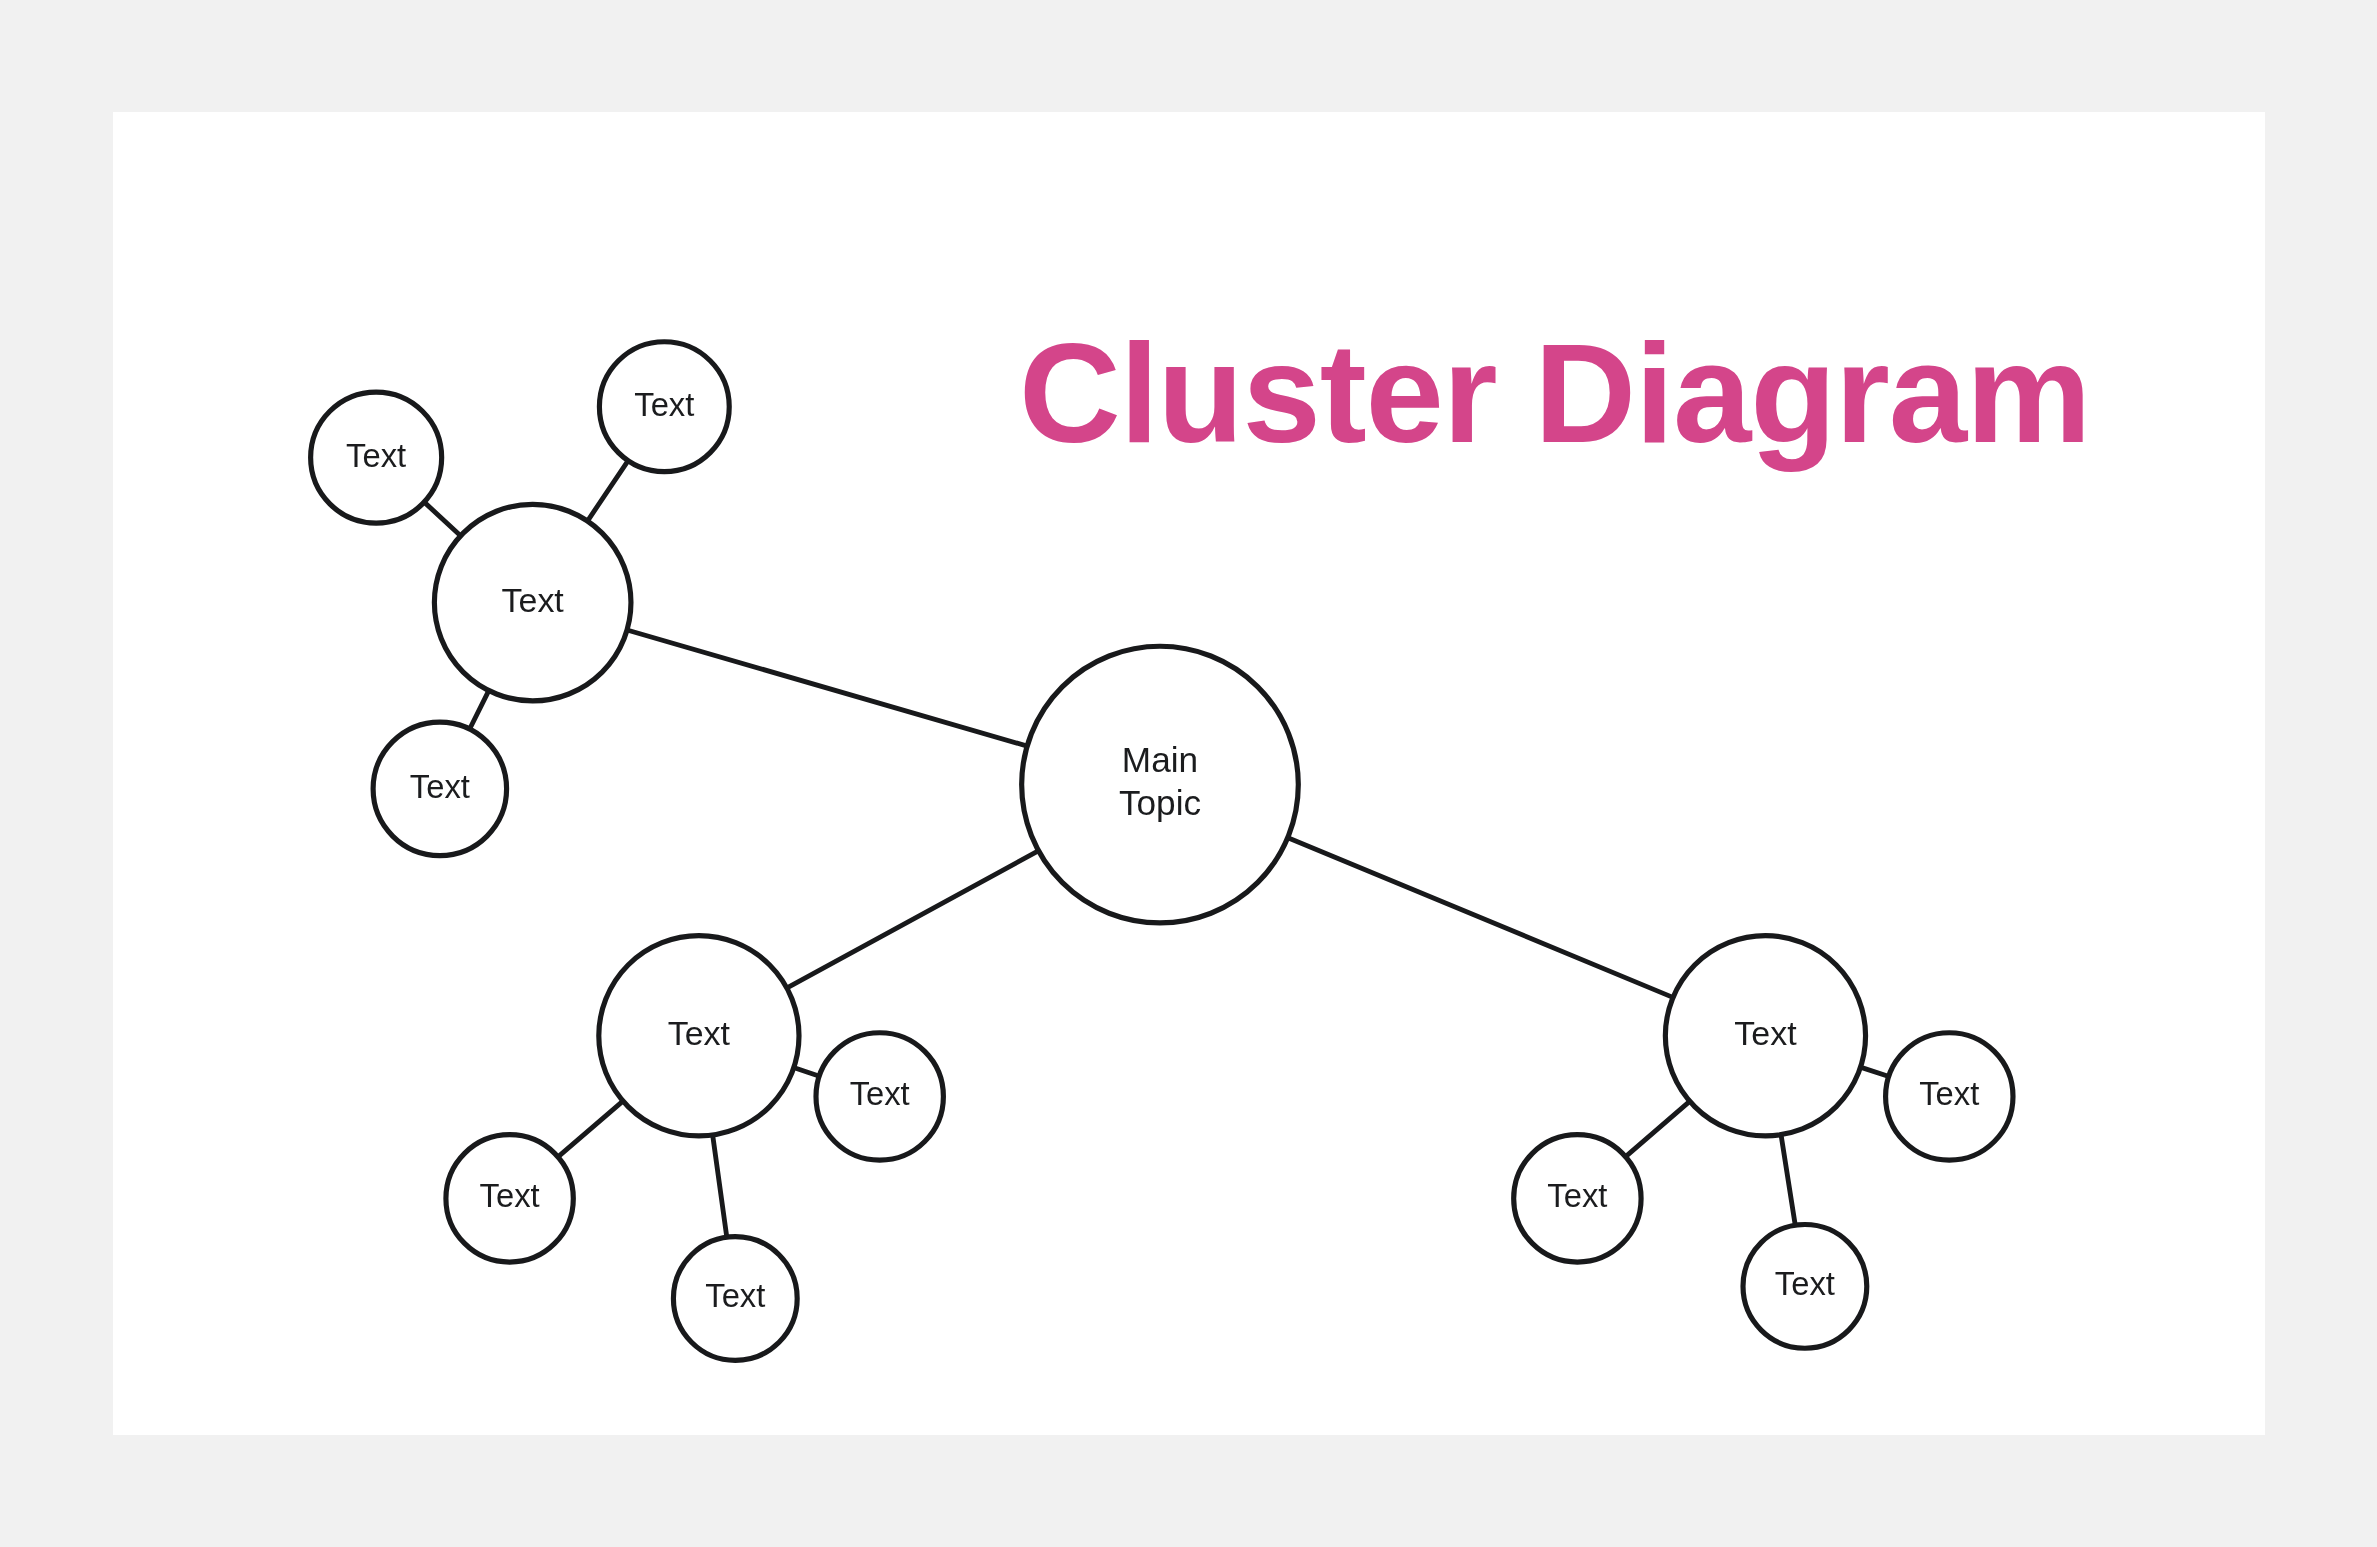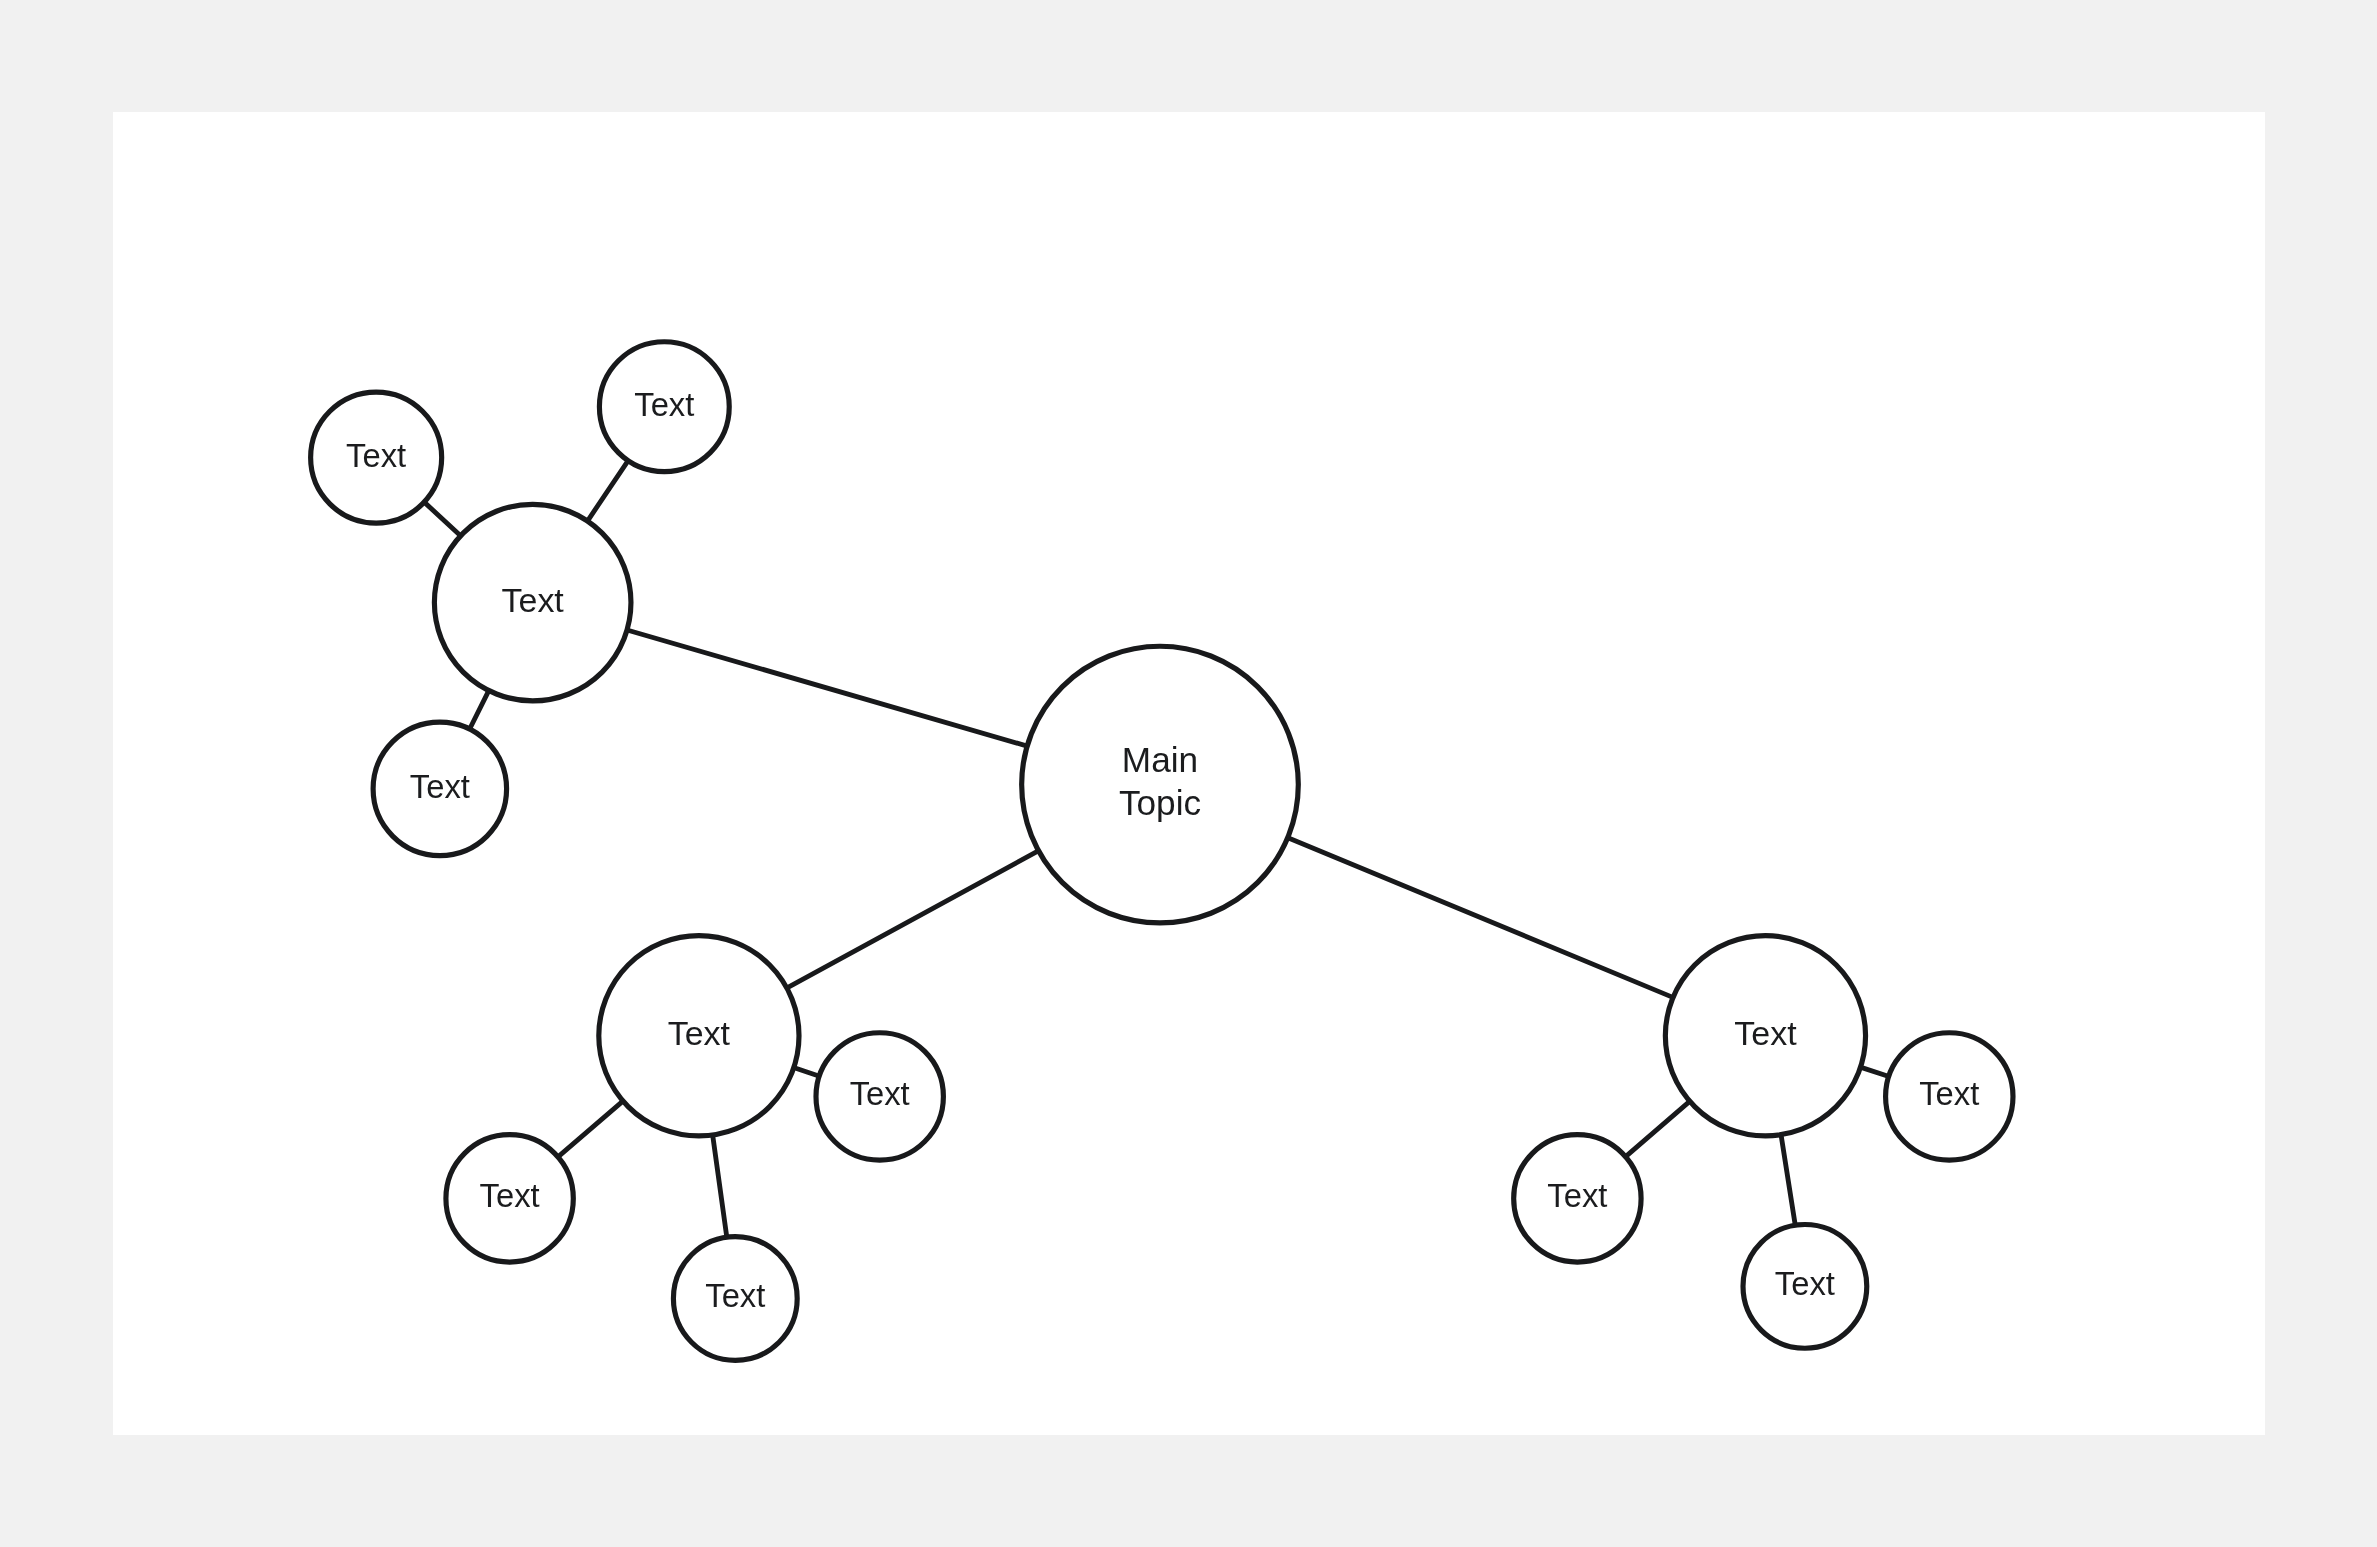--- a/index.html
+++ b/index.html
@@ -66,20 +66,21 @@
   .label-sat { font-size: 54px; }
   .label-main { font-size: 58px; }
 </style>
 </head>
 <body>
 
 <div id="page">
 
   <div id="canvas-card"></div>
 
+  <div id="diagram-title">Cluster Diagram</div>
 
   <svg id="cluster-svg" viewBox="0 0 3918 2551">
     <g id="edges-layer">
         <line x1="1695.9112719721736" y1="1230.3050112104952" x2="1030.702701139664" y2="1037.3044587445834" class="edge-line"></line>
         <line x1="1714.413912693075" y1="1400.6324212435093" x2="1294.261982860986" y2="1629.5046567046734" class="edge-line"></line>
         <line x1="2119.827596420251" y1="1379.213051020024" x2="2760.364130577419" y2="1644.9266032655828" class="edge-line"></line>
         <line x1="761.3570986692607" y1="884.9470797750129" x2="697.0283310674693" y2="825.3557020353688" class="edge-line"></line>
         <line x1="966.668243529528" y1="861.0191582486749" x2="1037.003161464963" y2="756.3270914599863" class="edge-line"></line>
         <line x1="807.0785143994582" y1="1135.3065103226559" x2="772.7270374796099" y2="1204.2339836193448" class="edge-line"></line>
         <line x1="1029.1117099705991" y1="1812.5578901534598" x2="917.3741085370301" y2="1908.537624718192" class="edge-line"></line>

